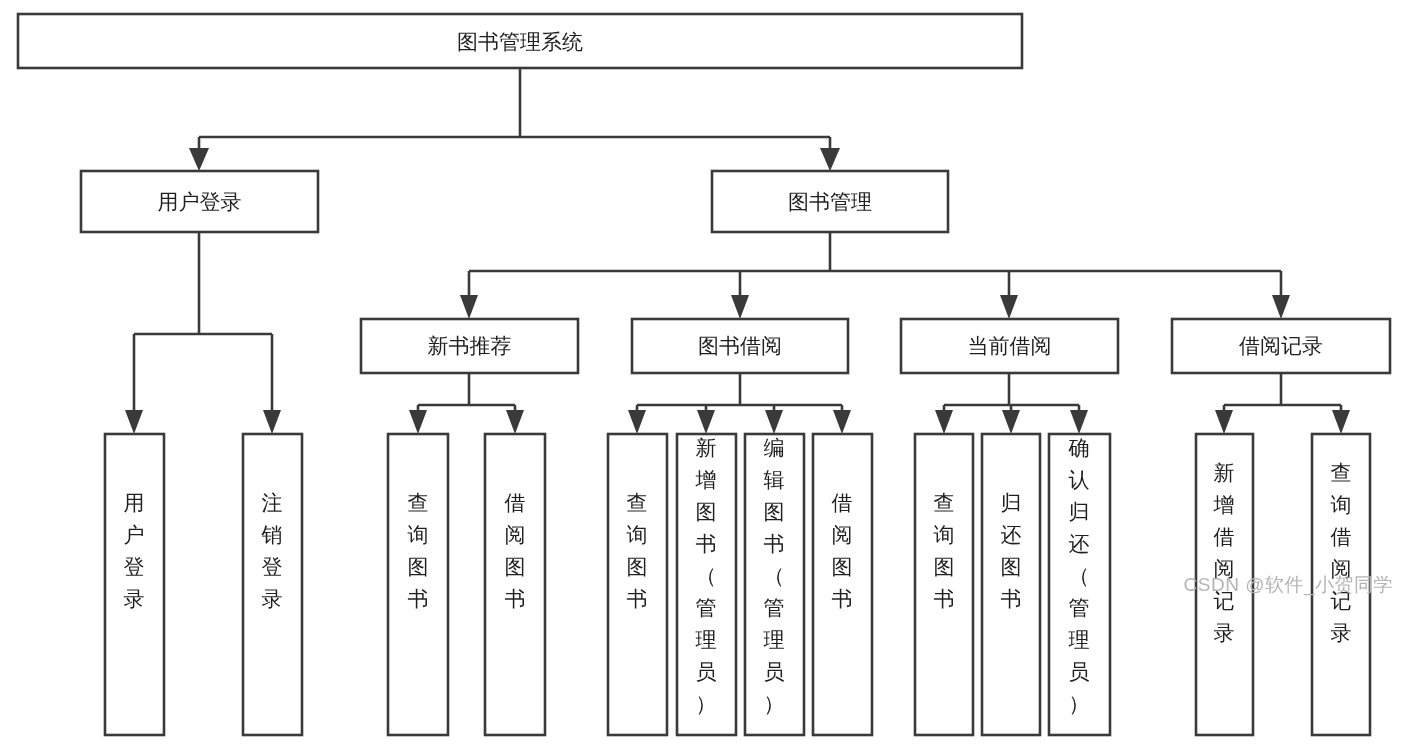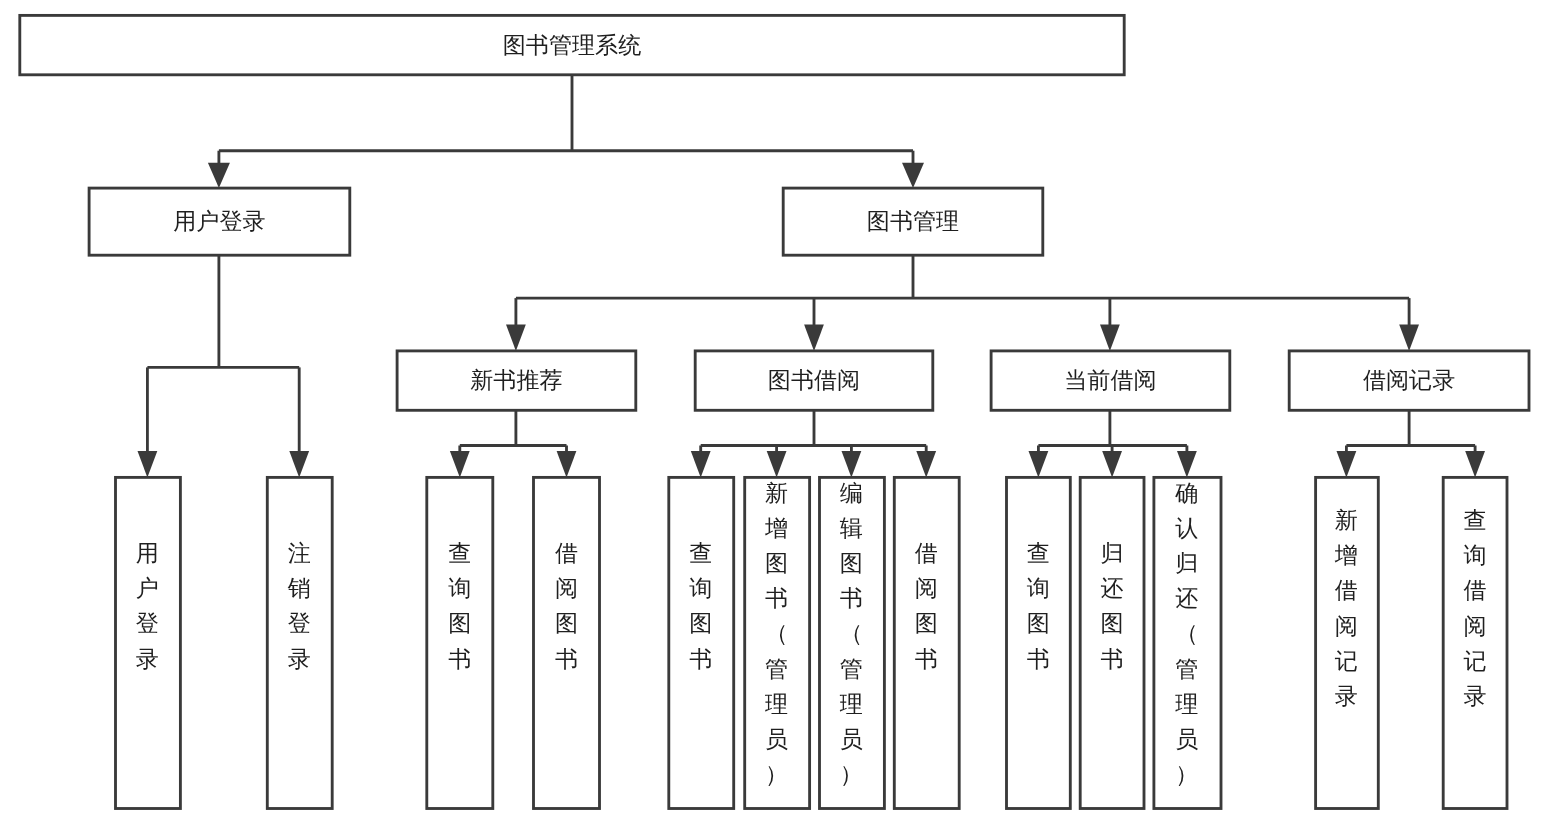--- a/index.html
+++ b/index.html
@@ -228,13 +228,14 @@
       <text class="node-label-vertical" x="1224" y="480"><tspan x="1224" y="480">新</tspan><tspan x="1224" y="512">增</tspan><tspan x="1224" y="544">借</tspan><tspan x="1224" y="576">阅</tspan><tspan x="1224" y="608">记</tspan><tspan x="1224" y="640">录</tspan></text>
     </g>
 
     <g>
       <rect class="node-box" x="1312" y="434" width="58" height="301"></rect>
       <text class="node-label-vertical" x="1341" y="480"><tspan x="1341" y="480">查</tspan><tspan x="1341" y="512">询</tspan><tspan x="1341" y="544">借</tspan><tspan x="1341" y="576">阅</tspan><tspan x="1341" y="608">记</tspan><tspan x="1341" y="640">录</tspan></text>
     </g>
 
   </svg>
 
+  <div class="watermark">CSDN @软件_小贺同学</div>
 </div>
 
 </body></html>

